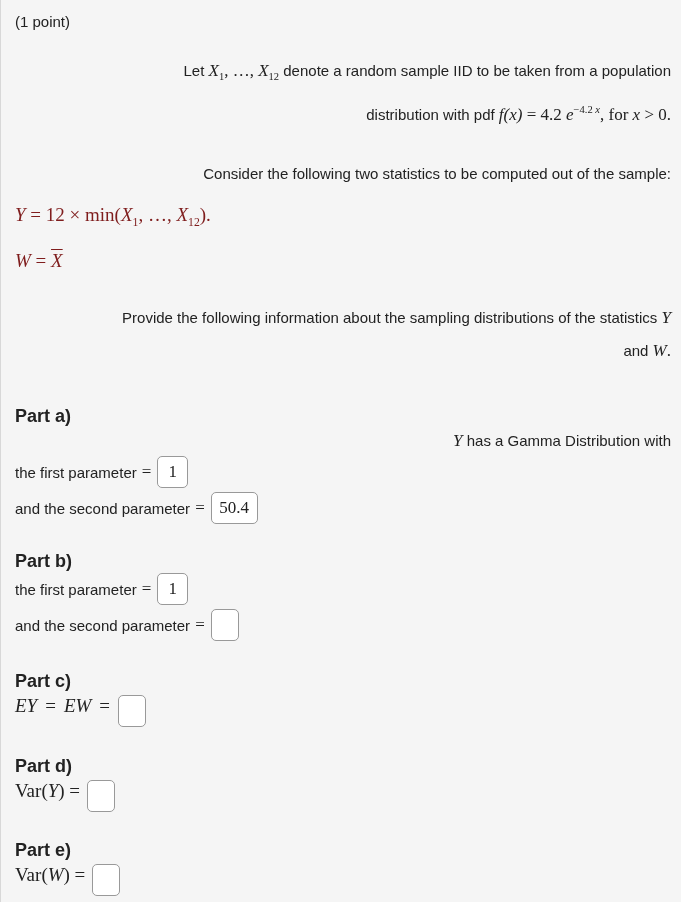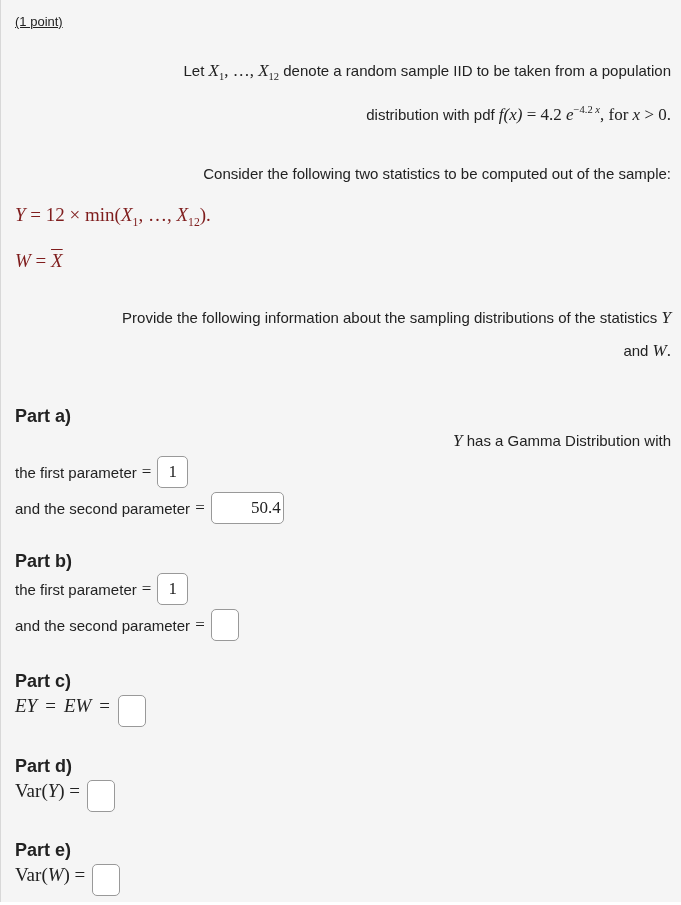--- a/index.html
+++ b/index.html
@@ -8,21 +8,21 @@
 
   .problem-panel {
     width: 681px;
     height: 902px;
     background: #f5f5f5;
     border-left: 1px solid #d8d8d8;
     padding: 13px 10px 0 14px;
     overflow: hidden;
   }
 
-  .points { font-size: 13px; line-height: 18px; text-decoration: underline; }
+  .points { font-size: 15px; line-height: 18px; }
 
   .body-text { font-size: 15px; line-height: 33px; text-align: right; }
 
   .para1   { margin-top: 23px; }
   .consider{ margin-top: 26px; }
   .provide { margin-top: 28px; }
 
   
   .eq {
     font-family: "Liberation Serif", serif;
@@ -79,21 +79,21 @@
     border: 1px solid #999999;
     border-radius: 5px;
     background: #ffffff;
     font-family: "Liberation Serif", serif;
     font-size: 17px;
     color: #222222;
     text-align: center;
     padding: 0 2px;
   }
   .w-sm { width: 31px; }
-  .w-md { width: 73px; text-align: right; }
+  .w-md { width: 47px; }
   .w-xs { width: 28px; }
 </style>
 </head>
 <body>
 
 <div class="problem-panel">
 
   <div class="points">(1 point)</div>
 
   <div class="body-text para1">

